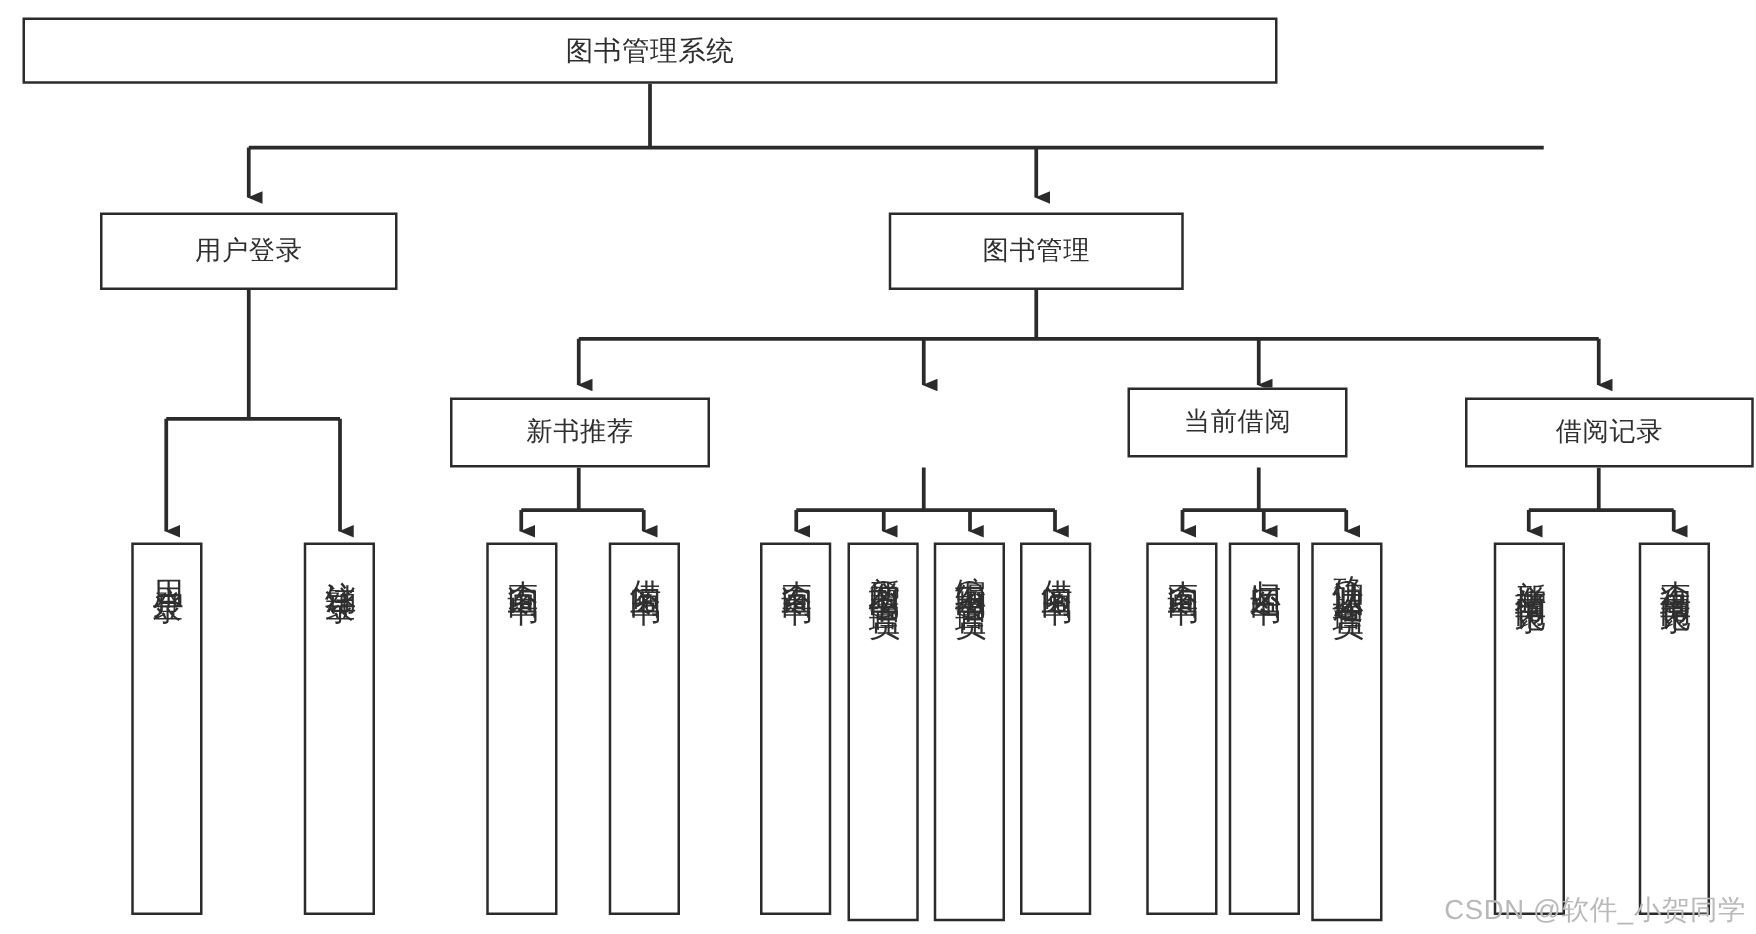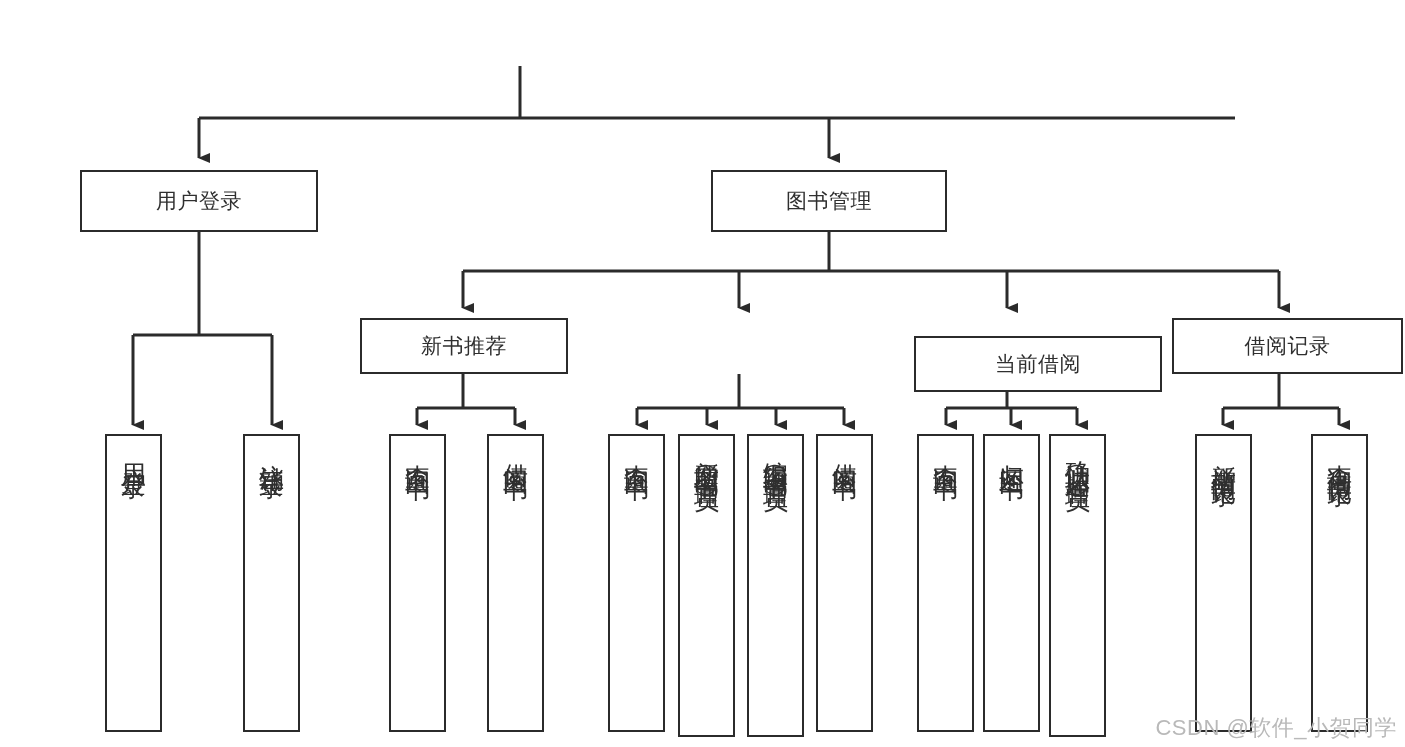--- a/index.html
+++ b/index.html
@@ -118,32 +118,35 @@
       <path d="M1011,408 L1011,425" marker-end="url(#arw)"></path>
       <path d="M1077,408 L1077,425" marker-end="url(#arw)"></path>
 
       <path d="M1279,374 L1279,408"></path>
       <path d="M1223,408 L1339,408"></path>
       <path d="M1223,408 L1223,425" marker-end="url(#arw)"></path>
       <path d="M1339,408 L1339,425" marker-end="url(#arw)"></path>
     </g>
   </svg>
 
+  <div class="node h root" style="left:18px;top:14px;width:1004px;height:53px;">
+    <span class="lbl">图书管理系统</span>
+  </div>
 
   <div class="node h" style="left:80px;top:170px;width:238px;height:62px;">
     <span class="lbl">用户登录</span>
   </div>
   <div class="node h" style="left:711px;top:170px;width:236px;height:62px;">
     <span class="lbl">图书管理</span>
   </div>
 
   <div class="node h" style="left:360px;top:318px;width:208px;height:56px;">
     <span class="lbl">新书推荐</span>
   </div>
-  <div class="node h" style="left:902px;top:336px;width:248px;height:56px;margin-left:12px;">
+  <div class="node h" style="left:902px;top:310px;width:176px;height:56px;">
     <span class="lbl">当前借阅</span>
   </div>
   <div class="node h" style="left:1172px;top:318px;width:231px;height:56px;">
     <span class="lbl">借阅记录</span>
   </div>
 
   <div class="node v" style="left:105px;top:434px;width:57px;height:298px;">
     <span class="lbl">用户登录</span>
   </div>
   <div class="node v" style="left:243px;top:434px;width:57px;height:298px;">

